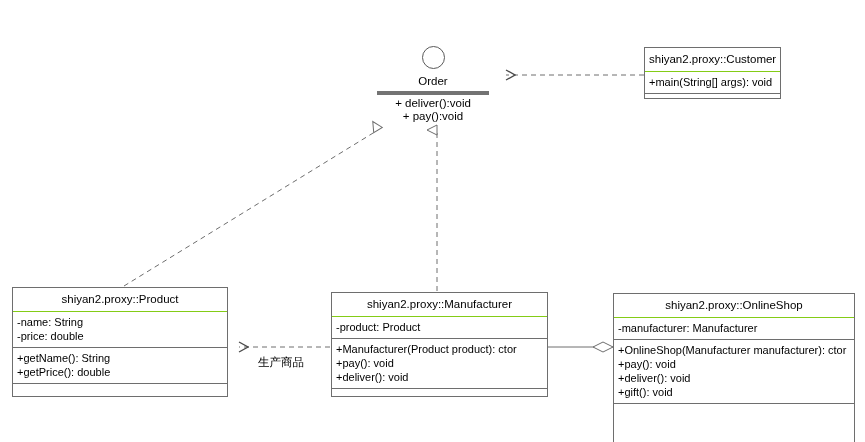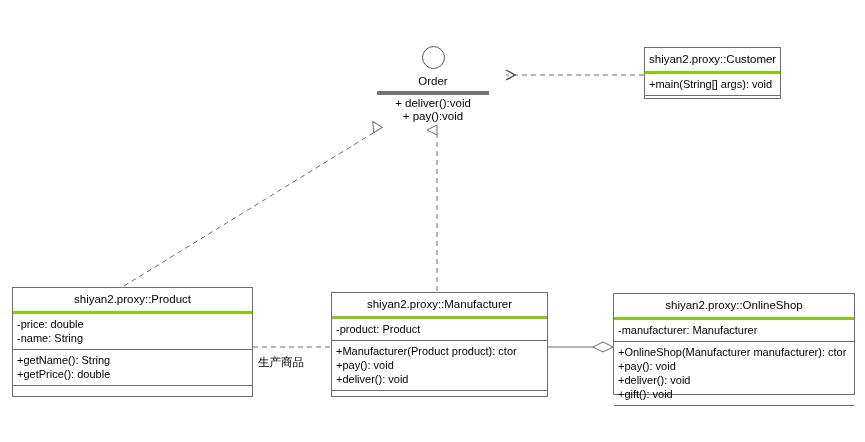--- a/index.html
+++ b/index.html
@@ -27,21 +27,21 @@
     position: absolute;
     border: 1px solid #6e6e6e;
     background: #ffffff;
     box-sizing: border-box;
   }
   .uml-name {
     text-align: center;
     font-size: 11.5px;
     color: #000;
     padding: 5px 4px 5px 4px;
-    border-bottom: 3px solid #84cc16;
+    border-bottom: 1px solid #84cc16;
     line-height: 13px;
     white-space: nowrap;
   }
   .uml-compartment {
     border-bottom: 1px solid #6e6e6e;
     padding: 3px 4px 4px 4px;
     font-size: 11px;
     color: #000;
     line-height: 14px;
   }
@@ -149,25 +149,25 @@
   </div>
 
   <div class="uml-class" style="left:644px; top:47px; width:137px; height:52px;">
     <div class="uml-name">shiyan2.proxy::Customer</div>
     <div class="uml-compartment">
       <div class="uml-row">+main(String[] args): void</div>
     </div>
     <div class="uml-compartment empty"></div>
   </div>
 
-  <div class="uml-class" style="left:12px; top:287px; width:241px; height:110px;">
+  <div class="uml-class" style="left:12px; top:287px; width:216px; height:110px;">
     <div class="uml-name">shiyan2.proxy::Product</div>
     <div class="uml-compartment">
+      <div class="uml-row">-name: String</div>
       <div class="uml-row">-price: double</div>
-      <div class="uml-row">-name: String</div>
     </div>
     <div class="uml-compartment">
       <div class="uml-row">+getName(): String</div>
       <div class="uml-row">+getPrice(): double</div>
     </div>
     <div class="uml-compartment empty"></div>
   </div>
 
   <div class="uml-class" style="left:331px; top:292px; width:217px; height:105px;">
     <div class="uml-name">shiyan2.proxy::Manufacturer</div>
@@ -175,21 +175,21 @@
       <div class="uml-row">-product: Product</div>
     </div>
     <div class="uml-compartment">
       <div class="uml-row">+Manufacturer(Product product): ctor</div>
       <div class="uml-row">+pay(): void</div>
       <div class="uml-row">+deliver(): void</div>
     </div>
     <div class="uml-compartment empty"></div>
   </div>
 
-  <div class="uml-class" style="left:613px; top:293px; width:242px; height:102px;">
+  <div class="uml-class" style="left:613px; top:293px; width:242px; height:150px;">
     <div class="uml-name">shiyan2.proxy::OnlineShop</div>
     <div class="uml-compartment">
       <div class="uml-row">-manufacturer: Manufacturer</div>
     </div>
     <div class="uml-compartment">
       <div class="uml-row">+OnlineShop(Manufacturer manufacturer): ctor</div>
       <div class="uml-row">+pay(): void</div>
       <div class="uml-row">+deliver(): void</div>
       <div class="uml-row">+gift(): void</div>
     </div>

